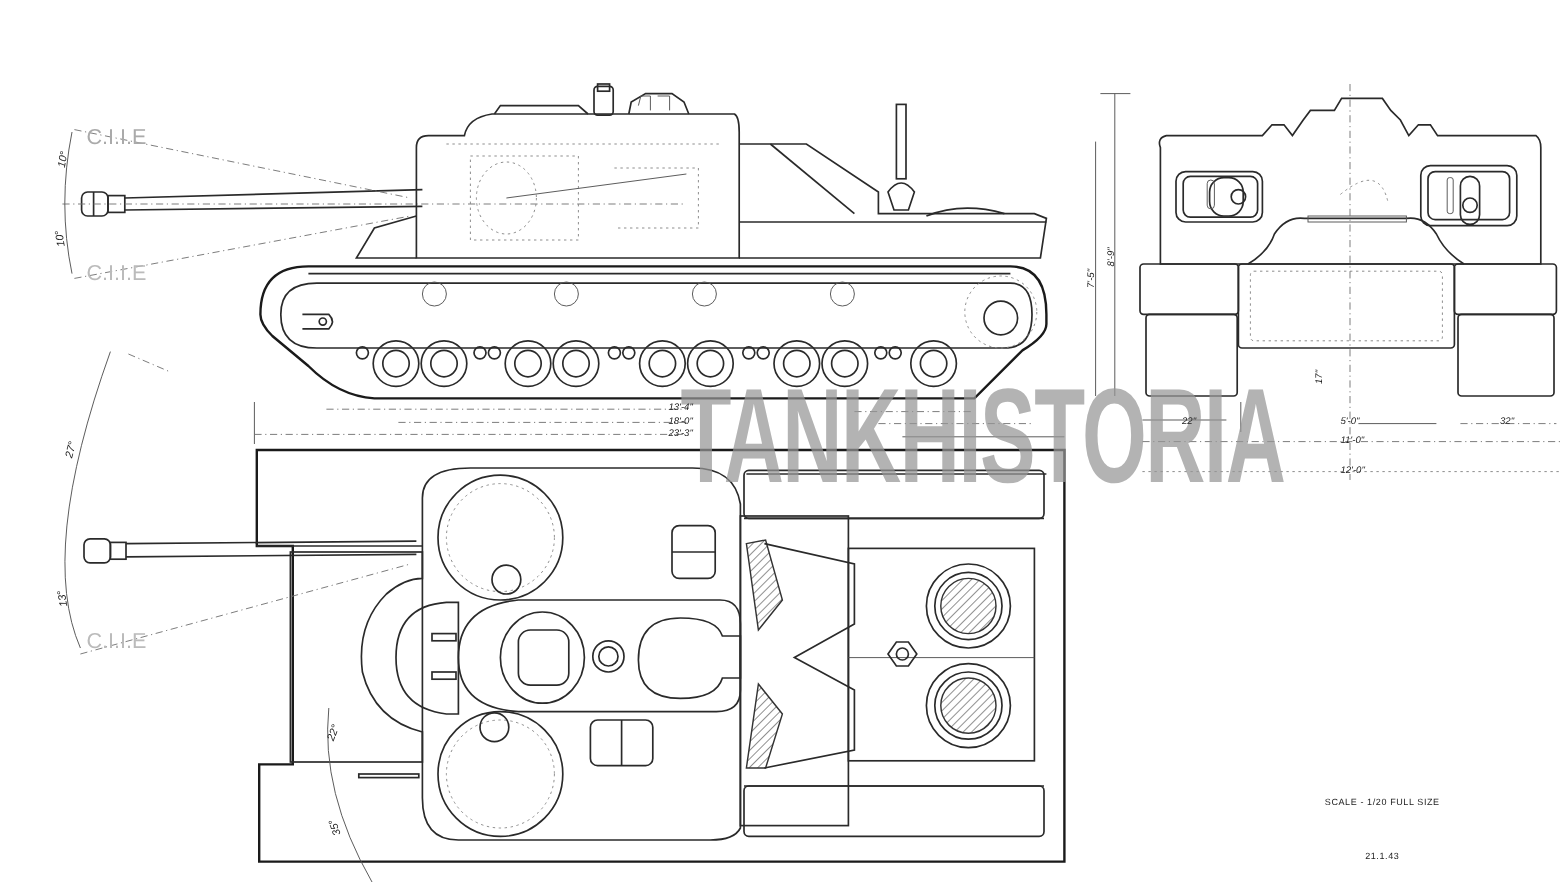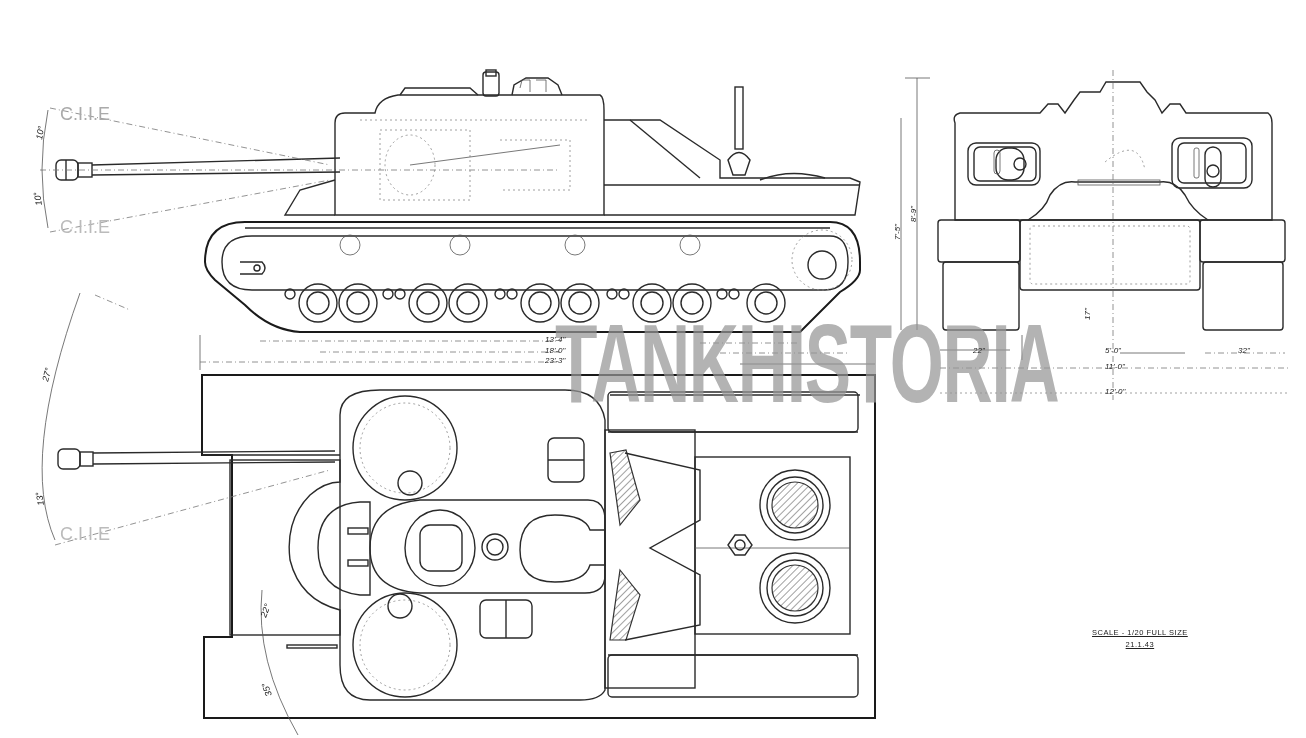--- a/index.html
+++ b/index.html
@@ -1,36 +1,36 @@
 <!DOCTYPE html>
 <html><head>
 <meta charset="utf-8">
 <style>
   html, body { margin:0; padding:0; background:#ffffff; }
   body { width:1306px; height:738px; overflow:hidden; position:relative;
          font-family:"Liberation Sans", sans-serif; }
-  #stage { position:absolute; left:0; top:0; width:1208px; height:738px; }
+  #stage { position:absolute; left:12px; top:0; width:1208px; height:738px; }
   svg { position:absolute; left:0; top:0; }
   .ln { fill:none; stroke:#2a2a2a; stroke-width:1.4; }
   .lnb { fill:none; stroke:#1a1a1a; stroke-width:2; }
   .thin { fill:none; stroke:#555; stroke-width:0.8; }
   .dash { fill:none; stroke:#777; stroke-width:0.8; stroke-dasharray:6 3 1 3; }
   .dot { fill:none; stroke:#888; stroke-width:0.8; stroke-dasharray:2 3; }
   .hatch { fill:url(#hatch); stroke:#333; stroke-width:1.2; }
   .dimtxt { font-family:"Liberation Sans", sans-serif; font-size:9px; fill:#222; font-style:italic; }
   .label { position:absolute; font-family:"Liberation Sans", sans-serif; font-size:8px; color:#222;
            font-style:italic; white-space:nowrap; }
   .vlabel { position:absolute; font-family:"Liberation Sans", sans-serif; font-size:8px; color:#222;
             font-style:italic; white-space:nowrap; transform-origin:left top; transform:rotate(-90deg); }
   .watermark { position:absolute; left:555px; top:308px; font-family:"Liberation Sans", sans-serif;
                font-weight:bold; font-size:112px; letter-spacing:-2px; color:rgba(150,150,150,0.72);
                transform:scaleX(0.62); transform-origin:left top; line-height:1; white-space:nowrap; }
   .scale-block { position:absolute; left:1092px; top:628px; text-align:center; font-size:7.5px;
                  font-family:"Liberation Sans", sans-serif; color:#222; }
-  .scale-block div { text-decoration:underline; margin-bottom:3px; letter-spacing:0.5px; }
+  .scale-block div { margin-bottom:3px; letter-spacing:0.5px;margin-top:36px; }
 </style>
 </head>
 <body>
 
 <div id="stage">
 
 <svg width="1306" height="738" viewBox="0 0 1306 738">
   <defs>
     <pattern id="hatch" width="5" height="5" patternUnits="userSpaceOnUse" patternTransform="rotate(45)">
       <line x1="0" y1="0" x2="0" y2="5" stroke="#444" stroke-width="1"></line>

